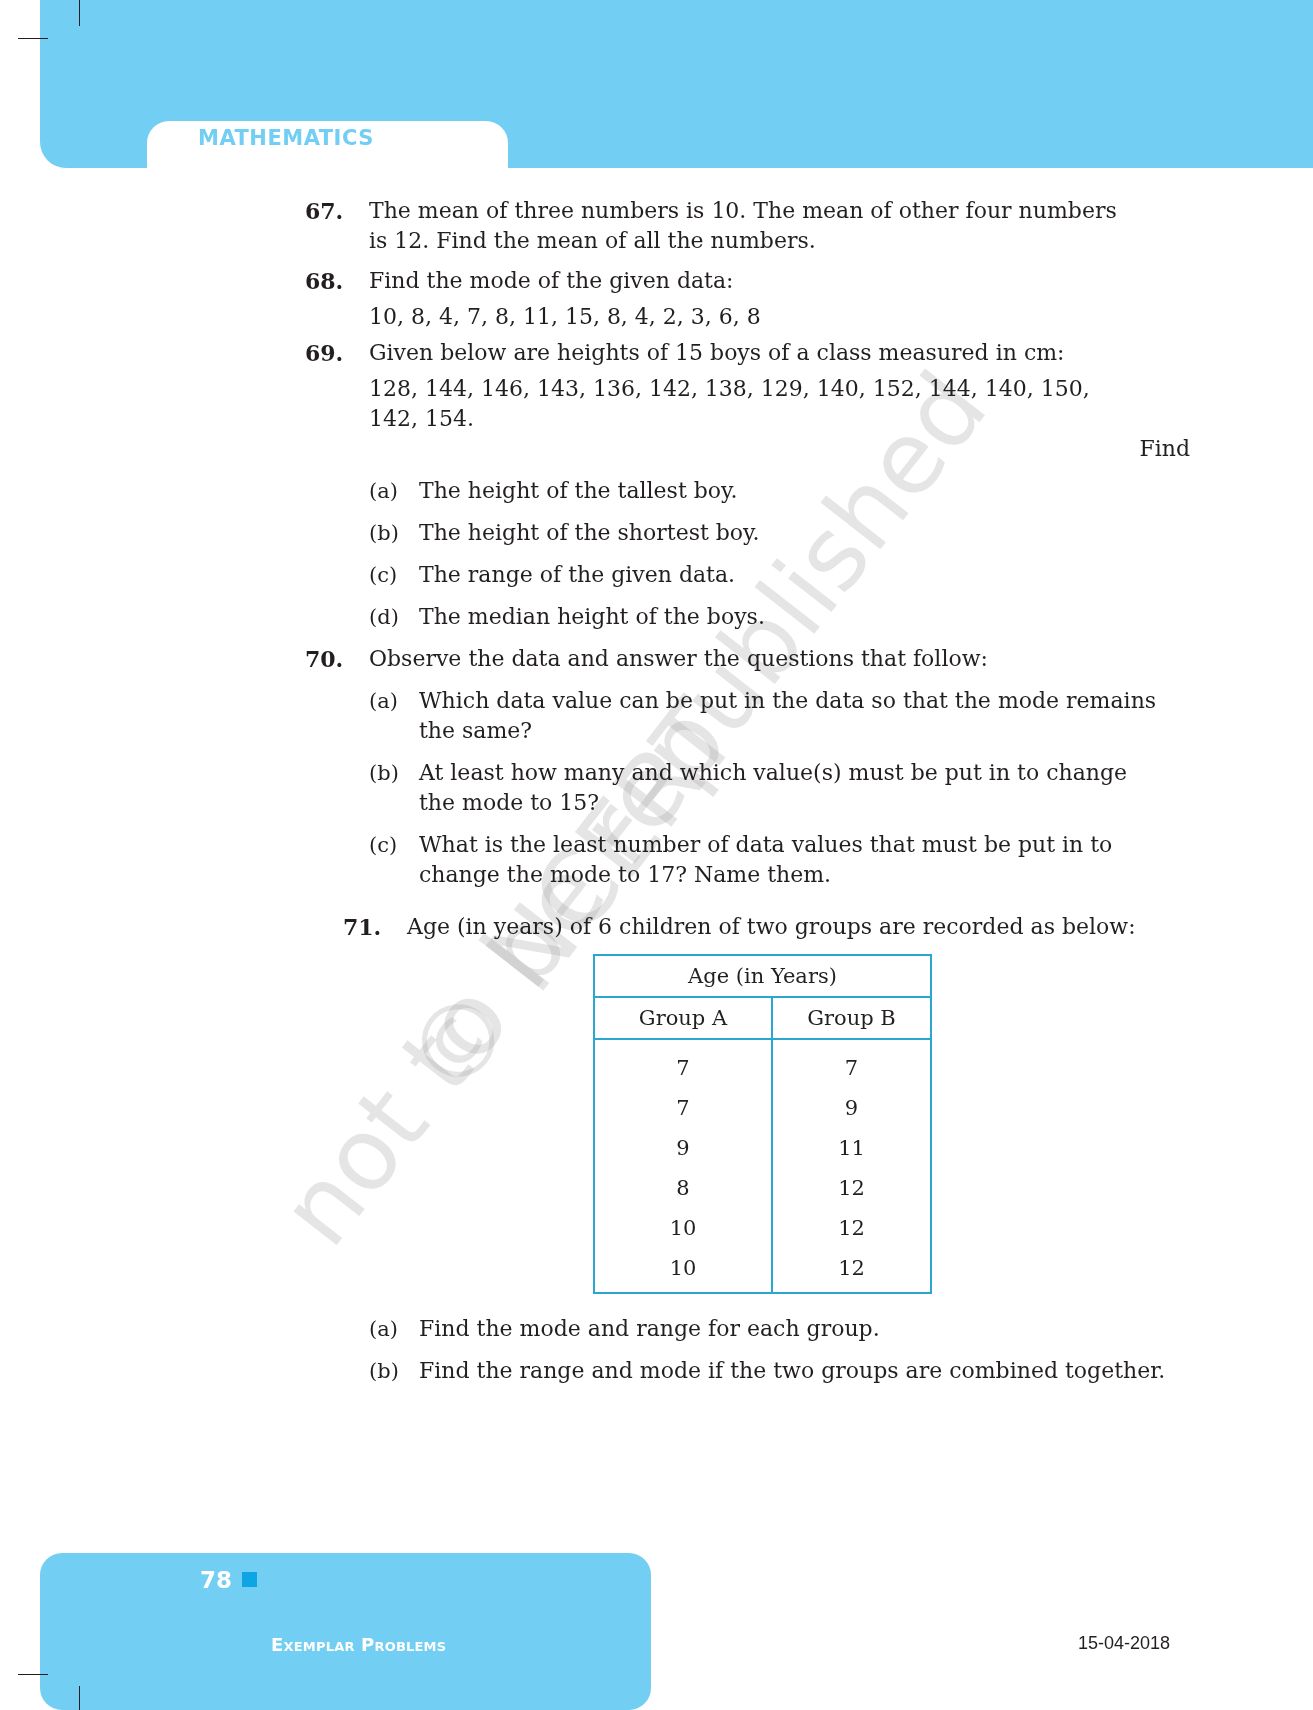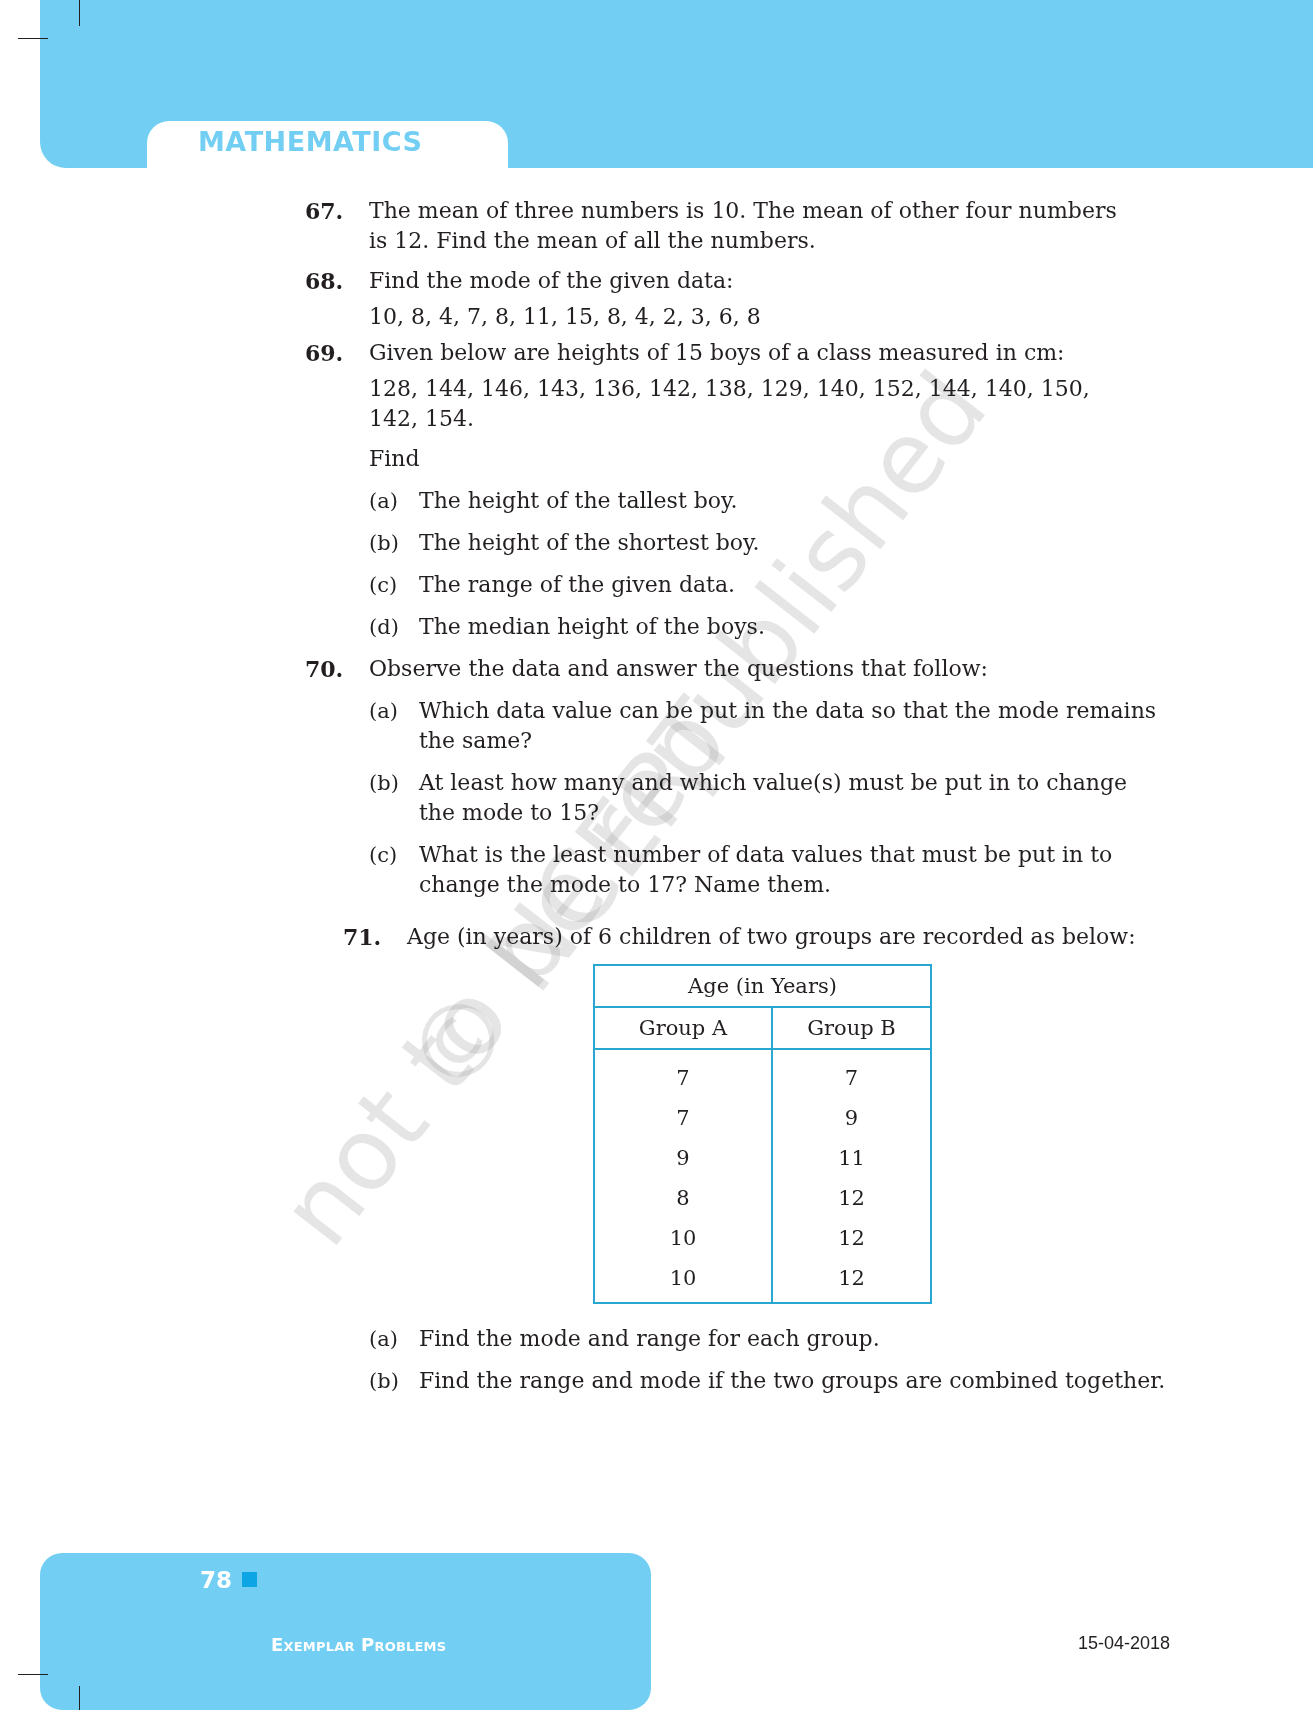--- a/index.html
+++ b/index.html
@@ -12,21 +12,21 @@
     position: absolute; left: 40px; top: 0; width: 1273px; height: 168px;
     background: #72cff3; border-bottom-left-radius: 26px;
   }
   .header-tab {
     position: absolute; left: 147px; top: 121px; width: 361px; height: 60px;
     background: #ffffff; border-top-left-radius: 22px; border-top-right-radius: 22px;
   }
   .header-title {
     position: absolute; left: 198px; top: 126px;
     font-family: "DejaVu Sans", sans-serif; font-weight: bold;
-    font-size: 27px; letter-spacing: 0.5px; color: #72cff3;
+    font-size: 21px; letter-spacing: 0.5px; color: #72cff3;
   }
   .crop-h { position: absolute; height: 1px; background: #231f20; }
   .crop-v { position: absolute; width: 1px; background: #231f20; }
 
   .content { position: absolute; left: 305px; top: 196px; width: 885px; font-size: 22px; line-height: 30px; }
   .q { position: relative; padding-left: 64px; }
   .qnum { position: absolute; left: 0; top: 0; font-weight: bold; }
   .line { margin: 0; }
   .sub { position: relative; padding-left: 50px; }
   .sublbl { position: absolute; left: 0; top: 0; font-size: 21px; }
@@ -100,21 +100,21 @@
     <span class="qnum">68.</span>
     <p class="line">Find the mode of the given data:</p>
     <p class="line" style="margin-top:6px;">10, 8, 4, 7, 8, 11, 15, 8, 4, 2, 3, 6, 8</p>
   </div>
 
   <div class="q" style="margin-top:6px;">
     <span class="qnum">69.</span>
     <p class="line">Given below are heights of 15 boys of a class measured in cm:</p>
     <p class="line" style="margin-top:6px;">128, 144, 146, 143, 136, 142, 138, 129, 140, 152, 144, 140, 150,</p>
     <p class="line">142, 154.</p>
-    <p class="line" style="margin-top:10px;">Find</p>
+    <p class="line" style="margin-top:0;text-align:right;">Find</p>
     <div class="sub" style="margin-top:12px;">
       <span class="sublbl">(a)</span>
       <p class="line">The height of the tallest boy.</p>
     </div>
     <div class="sub" style="margin-top:12px;">
       <span class="sublbl">(b)</span>
       <p class="line">The height of the shortest boy.</p>
     </div>
     <div class="sub" style="margin-top:12px;">
       <span class="sublbl">(c)</span>

